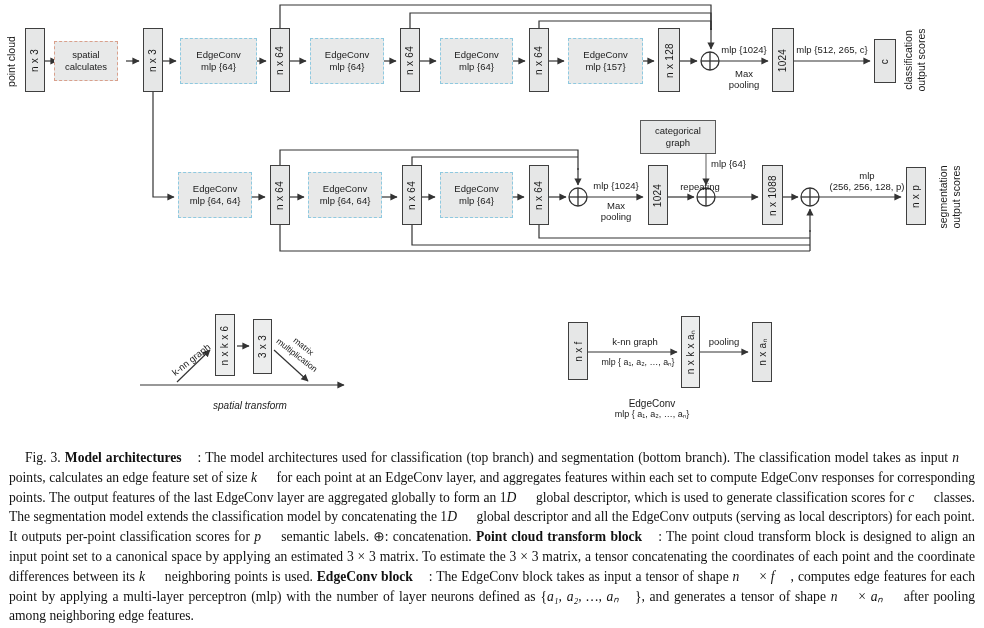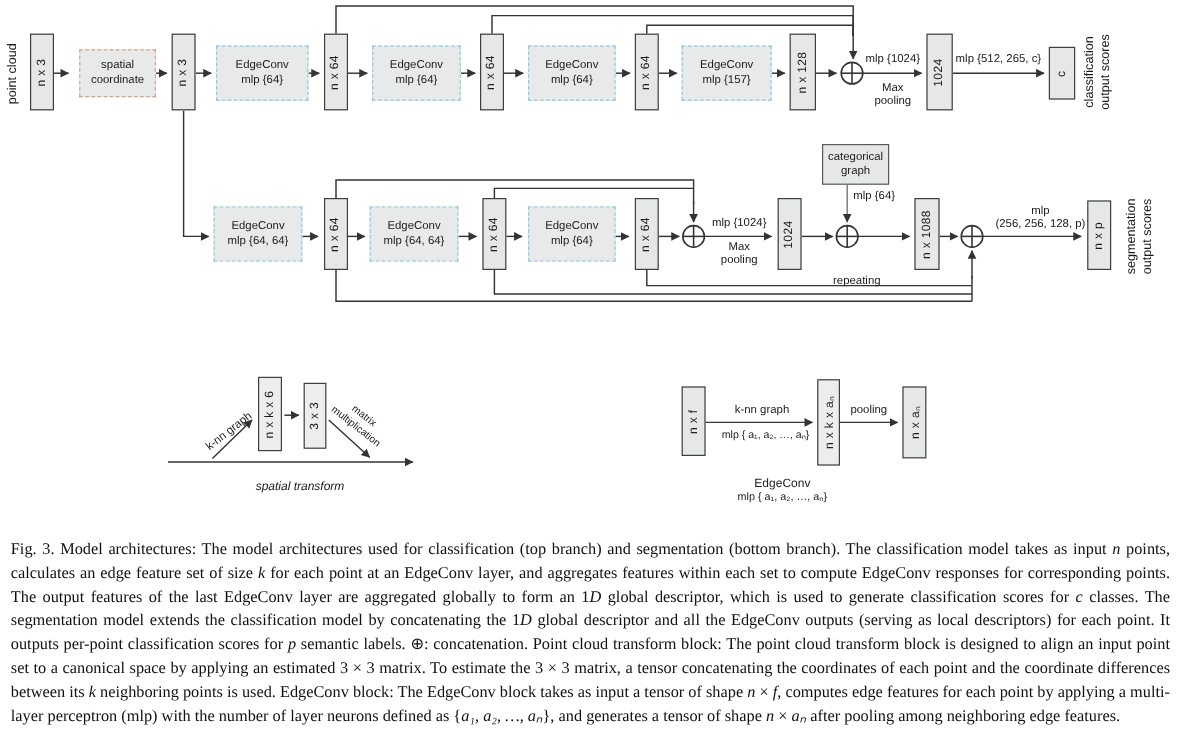--- a/index.html
+++ b/index.html
@@ -11,23 +11,23 @@
   .ecbox{position:absolute;background:#e8e9e9;border:1.6px dashed #8ec9e0;display:flex;flex-direction:column;align-items:center;justify-content:center;box-sizing:border-box;font-size:9.5px;line-height:12px;color:#1a1a1a;}
   .stbox{position:absolute;background:#e8e9e9;border:1.6px dashed #d9a08c;display:flex;flex-direction:column;align-items:center;justify-content:center;box-sizing:border-box;font-size:9.5px;line-height:12px;color:#1a1a1a;}
   .plainbox{position:absolute;background:#e6e7e7;border:1.4px solid #5a5a5a;display:flex;flex-direction:column;align-items:center;justify-content:center;box-sizing:border-box;font-size:9.5px;line-height:12px;color:#1a1a1a;}
   .lbl{position:absolute;font-size:9.5px;line-height:11px;color:#1a1a1a;text-align:center;}
   .rot{transform:rotate(-90deg);}
   .side{position:absolute;font-size:10.5px;line-height:13px;color:#1a1a1a;text-align:center;white-space:nowrap;}
   .dashedarea{position:absolute;box-sizing:border-box;background:#e8e9e9;}
   .red{border:1.6px dashed #d9a08c;}
   .blue{border:1.6px dashed #8ec9e0;}
   .caption{width:966px;margin:10px 9px 0 9px;font-family:"Liberation Serif",serif;font-size:13.6px;line-height:19.8px;text-align:justify;color:#111;}
-  .caption .b{font-weight:400;}
+  .caption .b{font-weight:700;}
   .caption .i{font-style:italic;}
-  .caption .n{font-weight:400;}
+  .caption .n{font-weight:400;margin-left:16px;}
 </style>
 </head>
 <body>
 
 <div id="figure">
 
   <svg class="wires" width="984" height="438" viewBox="0 0 984 438">
     <defs>
       <marker id="arr" markerWidth="7" markerHeight="7" refX="5.5" refY="3" orient="auto">
         <path d="M0,0 L6,3 L0,6 z" fill="#333"></path>
@@ -117,23 +117,23 @@
       <div>output scores</div>
   </div>
   <div class="side rot" style="left:895px;top:184px;width:110px;">
     <div>segmentation</div>
       <div>output scores</div>
   </div>
 
   <div class="vbox" style="left:25px;top:28px;width:20px;height:64px;">
       <span class="vtxt">n x 3</span>
     </div>
-  <div class="stbox" style="left:66px;top:41px;width:64px;height:40px;">
+  <div class="stbox" style="left:54px;top:41px;width:64px;height:40px;">
     <div>spatial</div>
-      <div>coordinate</div>
+      <div>calculates</div>
   </div>
   <div class="vbox" style="left:143px;top:28px;width:20px;height:64px;">
       <span class="vtxt">n x 3</span>
     </div>
   <div class="ecbox" style="left:180px;top:38px;width:77px;height:46px;">
     <div>EdgeConv</div>
       <div>mlp {64}</div>
   </div>
   <div class="vbox" style="left:270px;top:28px;width:20px;height:64px;">
       <span class="vtxt">n x 64</span>
@@ -194,26 +194,26 @@
       <span class="vtxt">n x 64</span>
     </div>
   <div class="lbl" style="left:586px;top:180px;width:60px;">mlp {1024}</div>
   <div class="lbl" style="left:586px;top:200px;width:60px;">
     <div>Max</div>
       <div>pooling</div>
   </div>
   <div class="vbox" style="left:648px;top:165px;width:20px;height:60px;">
       <span class="vtxt">1024</span>
     </div>
-  <div class="plainbox" style="left:685px;top:120px;width:56px;height:34px;">
+  <div class="plainbox" style="left:640px;top:120px;width:76px;height:34px;">
     <div>categorical</div>
       <div>graph</div>
   </div>
   <div class="lbl" style="left:711px;top:158px;width:44px;text-align:left;">mlp {64}</div>
-  <div class="lbl" style="left:690px;top:181px;width:48px;margin-top:48px;">repeating</div>
+  <div class="lbl" style="left:676px;top:181px;width:48px;">repeating</div>
   <div class="vbox" style="left:762px;top:165px;width:21px;height:60px;">
       <span class="vtxt">n x 1088</span>
     </div>
   <div class="lbl" style="left:817px;top:170px;width:100px;">
     <div>mlp</div>
       <div>(256, 256, 128, p)</div>
   </div>
   <div class="vbox" style="left:906px;top:167px;width:20px;height:58px;">
       <span class="vtxt">n x p</span>
     </div>

